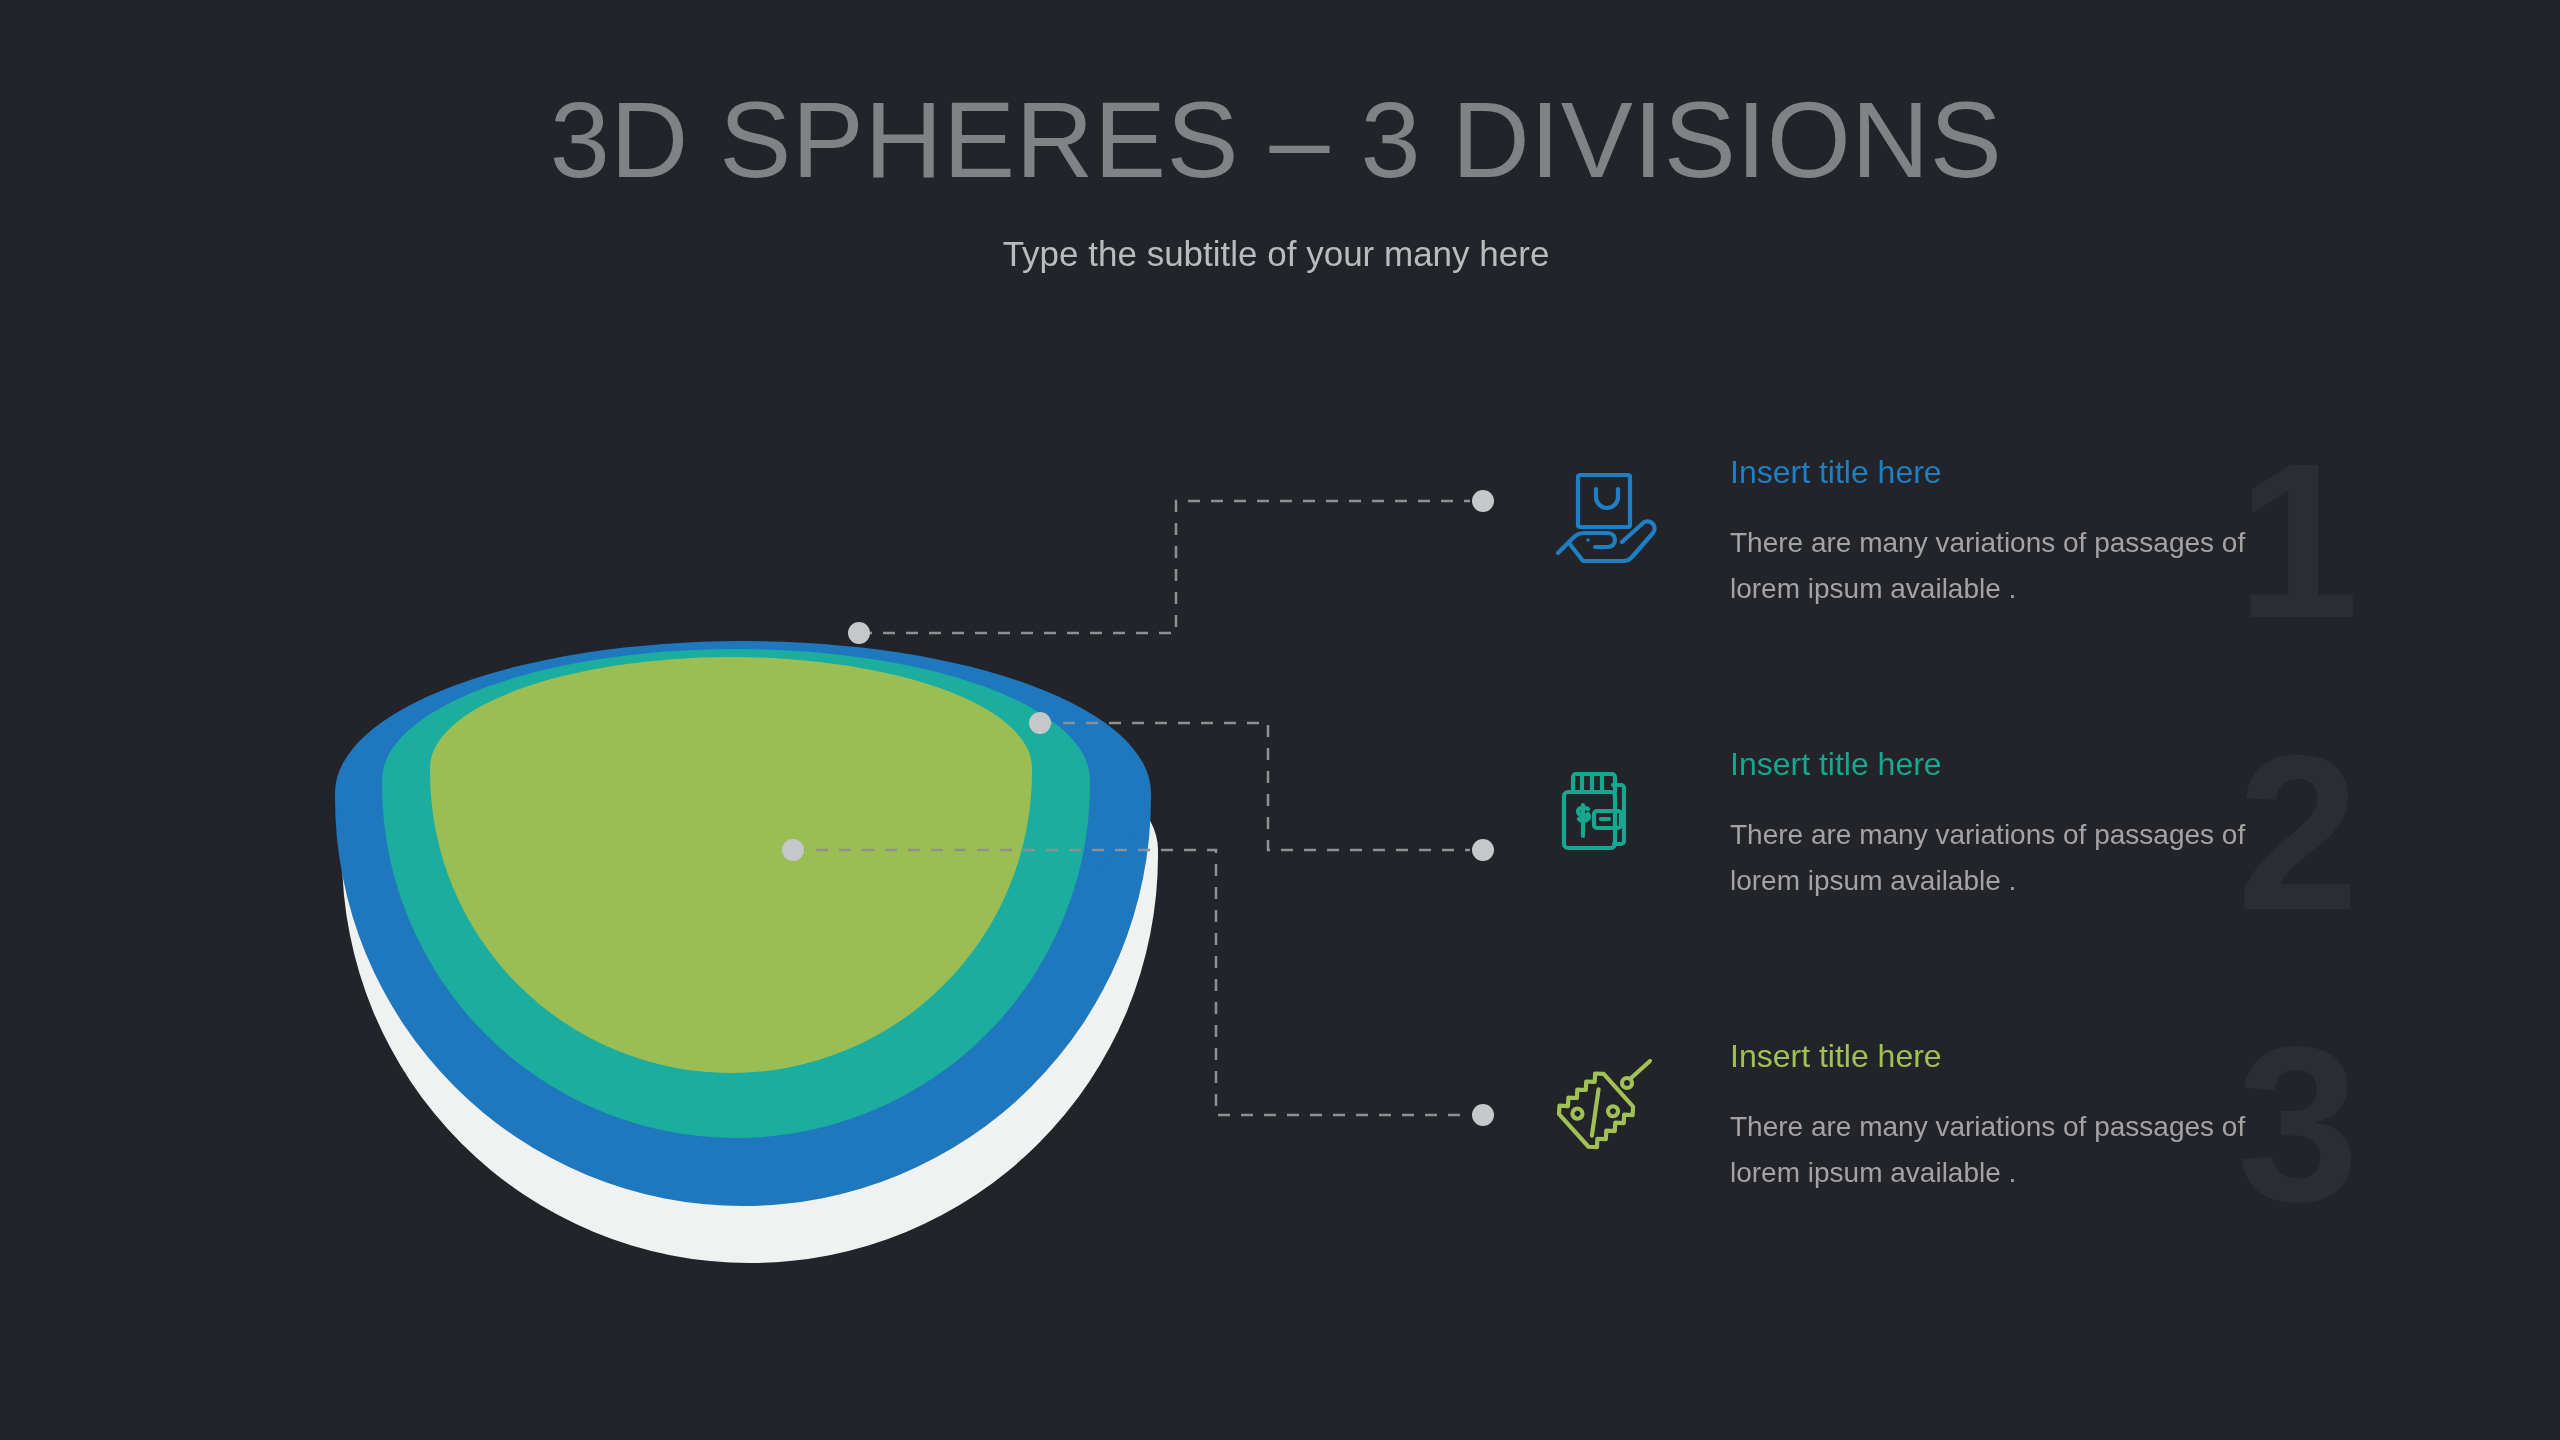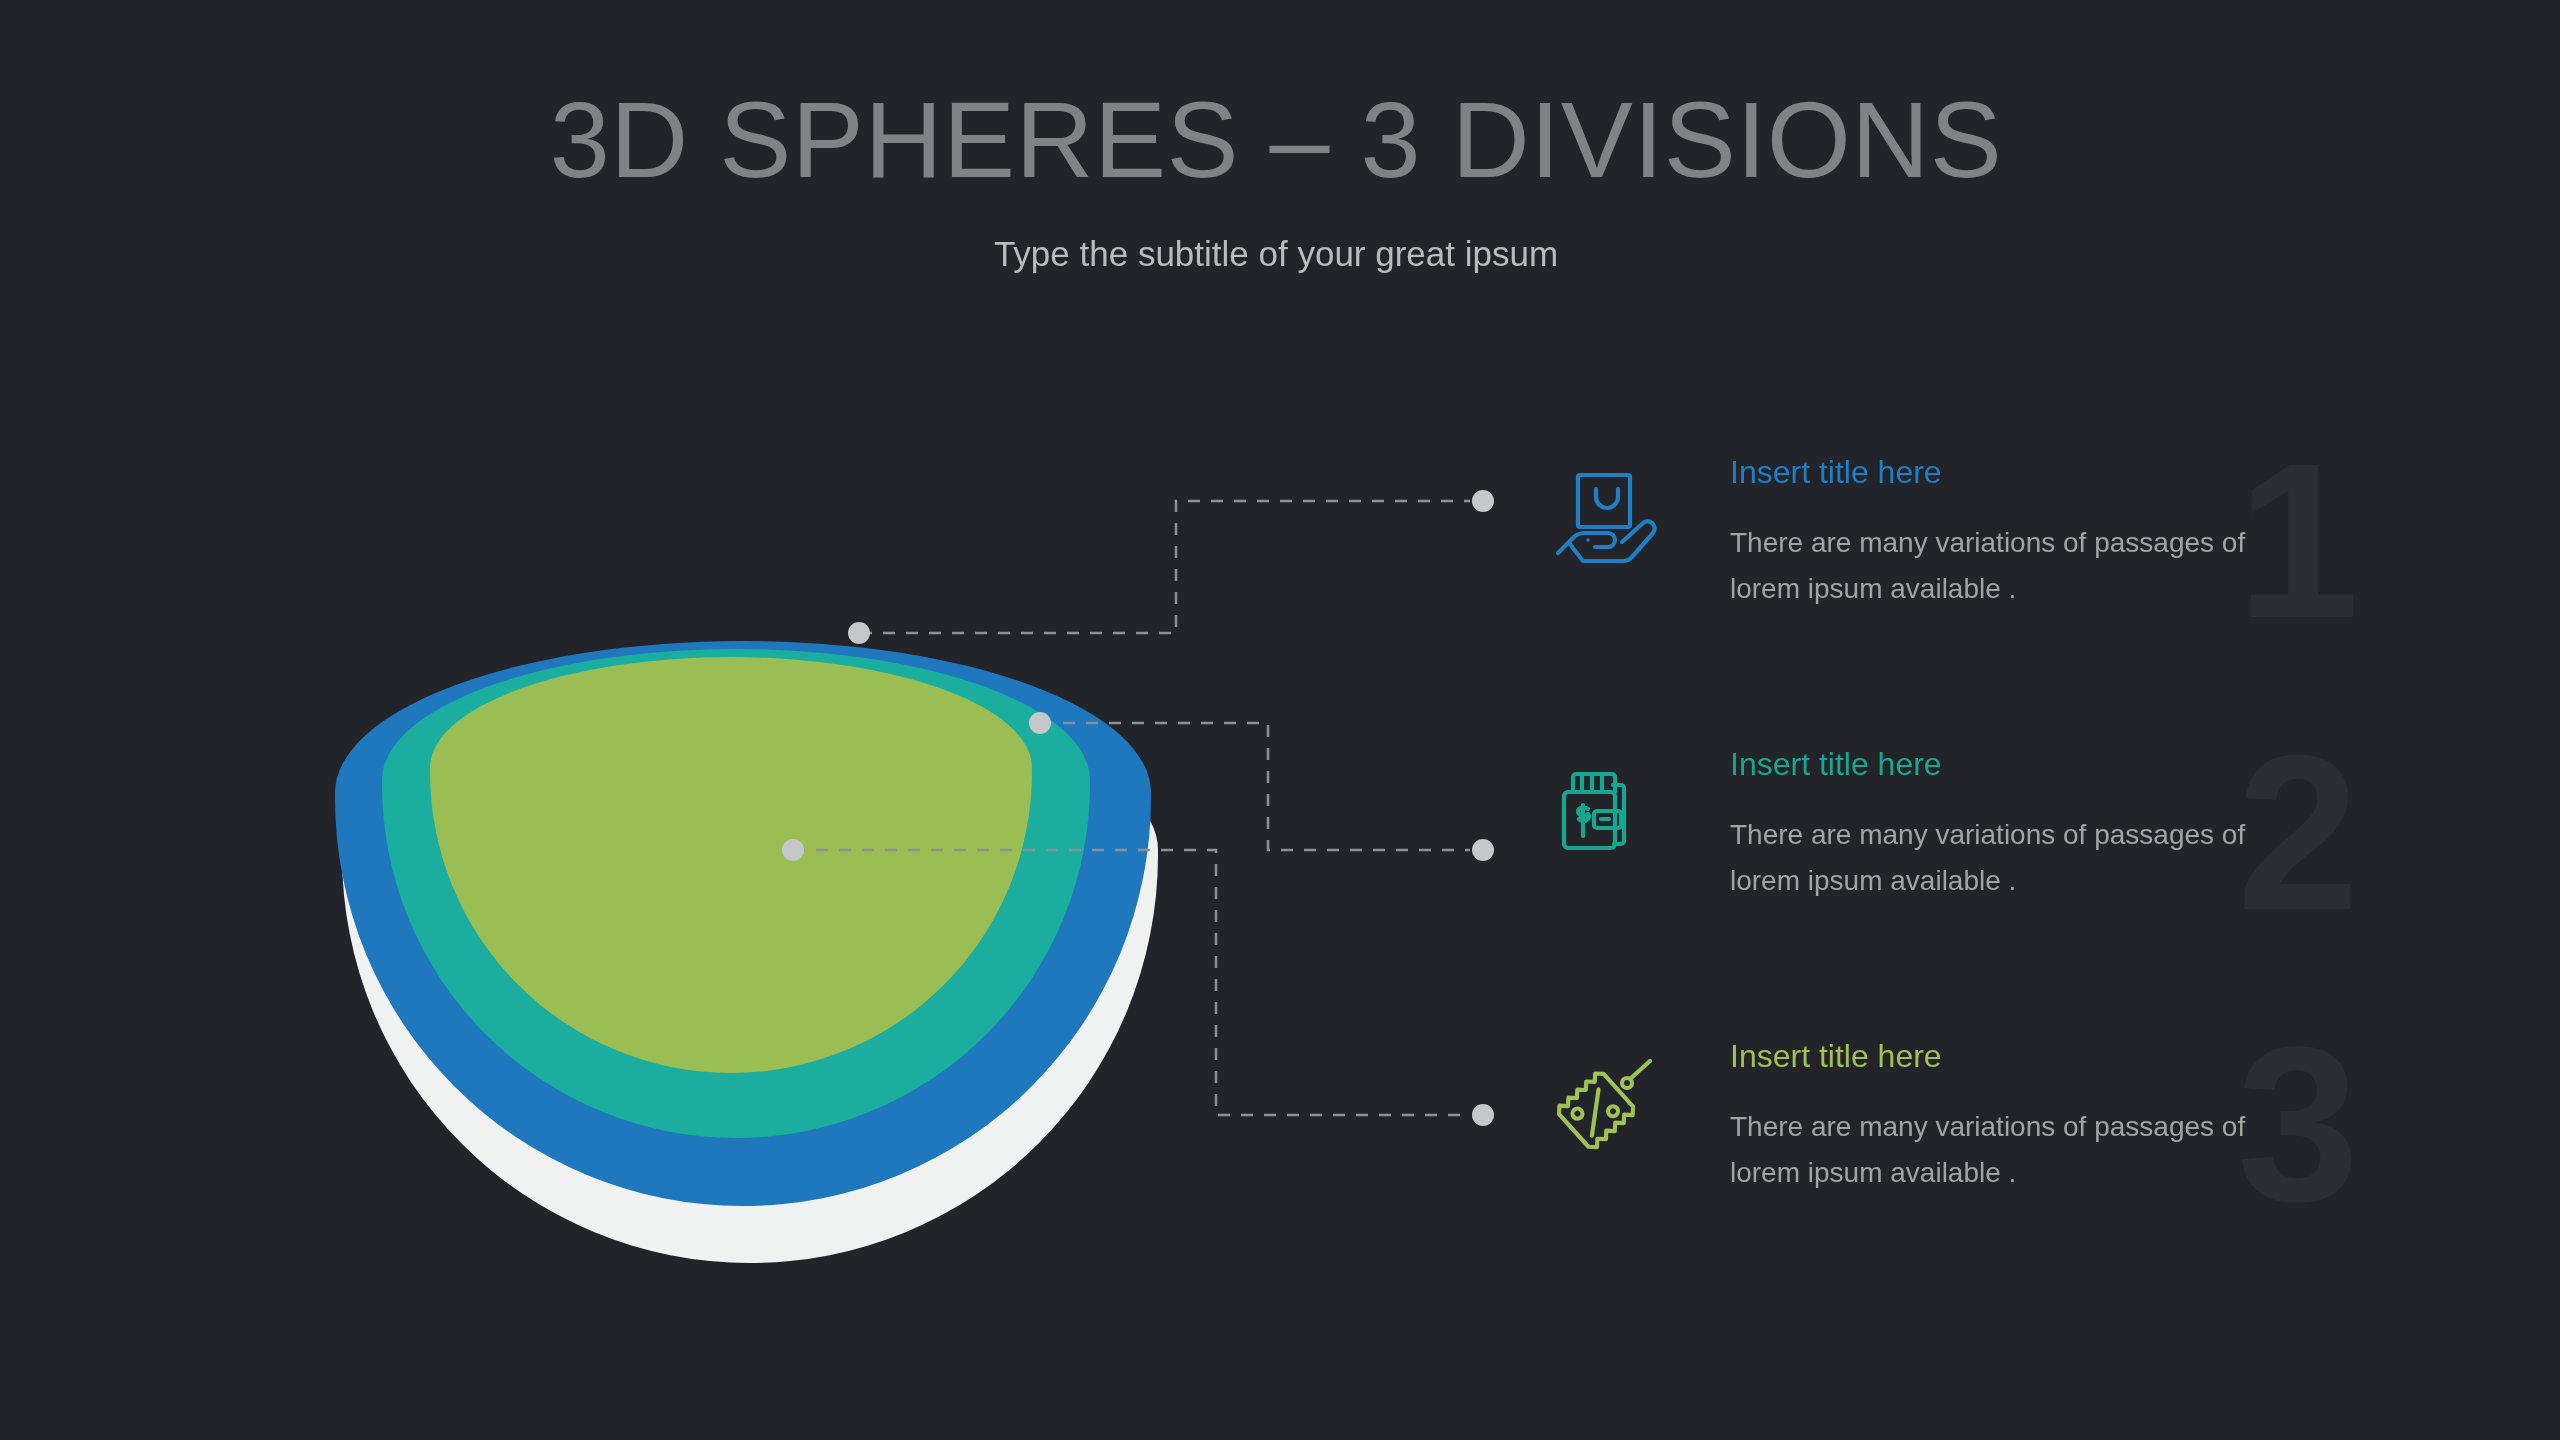--- a/index.html
+++ b/index.html
@@ -65,21 +65,21 @@
   .c-teal  { color:#17a68f; }
   .c-green { color:#a2c155; }
 </style>
 </head>
 <body>
 
 <div class="slide">
 
   <div class="header">
     <div class="slide-title">3D SPHERES – 3 DIVISIONS</div>
-    <div class="slide-subtitle">Type the subtitle of your great ipsum</div>
+    <div class="slide-subtitle">Type the subtitle of your many here</div>
   </div>
 
   <div class="sphere-wrap">
     <svg class="sphere-svg" viewBox="0 0 860 640">
 
       <path fill="#f0f2f2" d="M 22 255 A 408 408 0 0 0 838 255 L 838 245 A 408 150 0 0 1 22 245 Z"></path>
       <ellipse cx="430" cy="250" rx="408" ry="150" fill="#f0f2f2"></ellipse>
 
       <g>
         <path fill="#1f78be" d="M 15 198 A 400 400 0 0 0 831 198 L 831 188 A 400 148 0 0 1 15 188 Z"></path>

